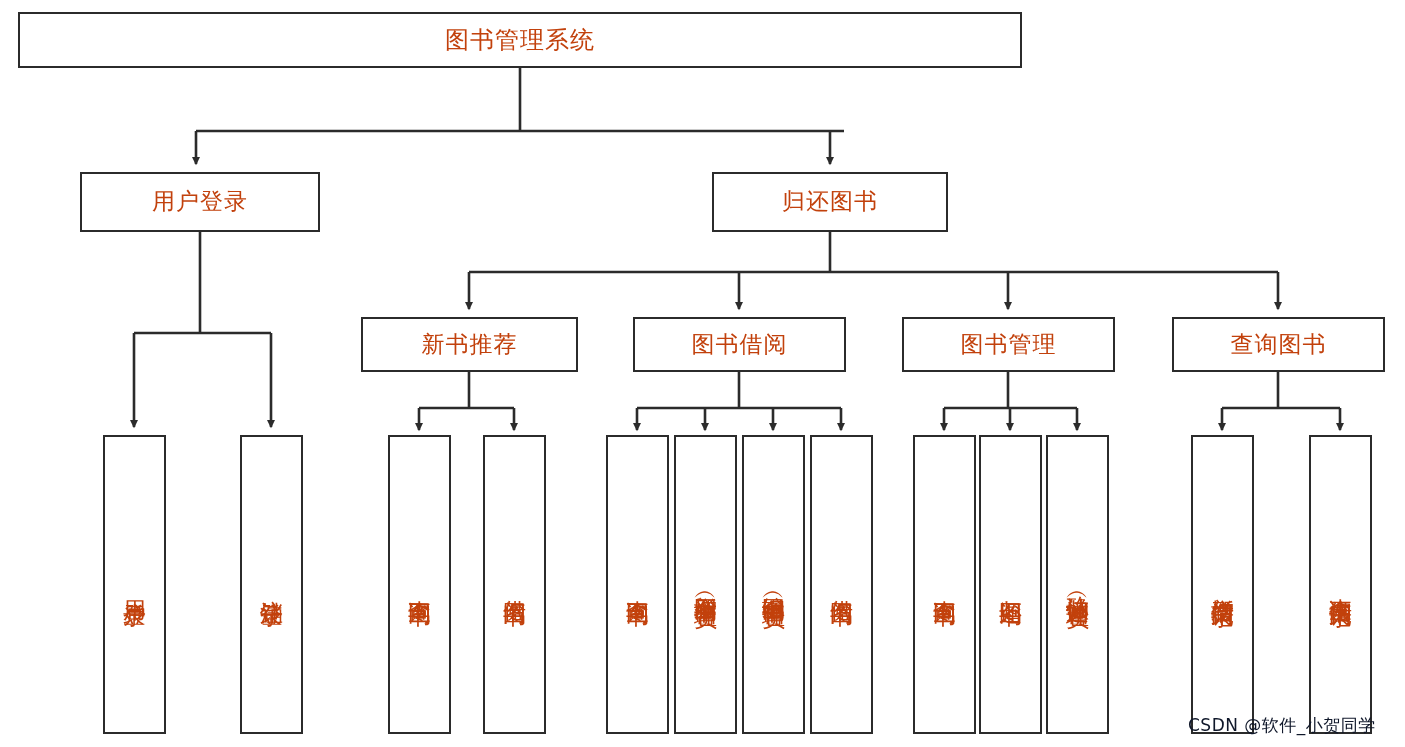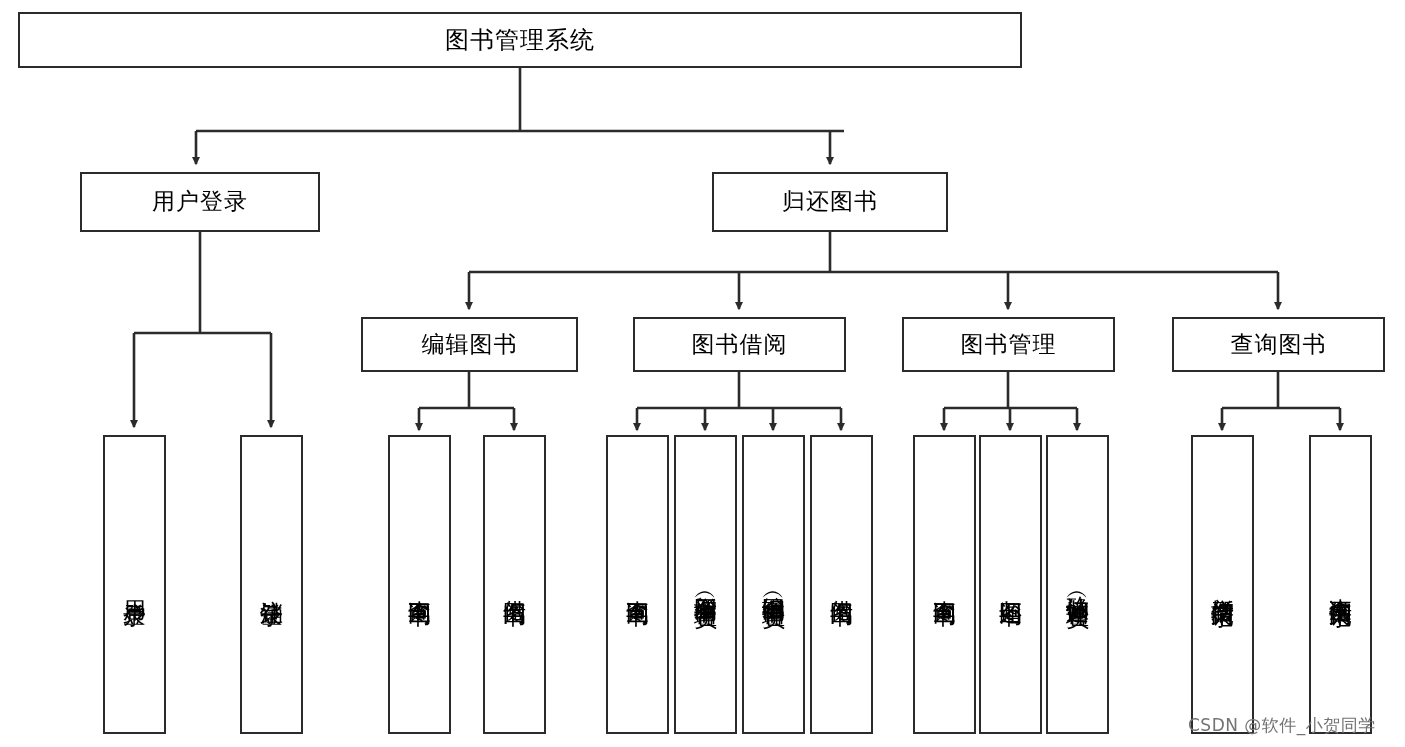--- a/index.html
+++ b/index.html
@@ -27,21 +27,21 @@
     pointer-events: none;
   }
   .node {
     position: absolute;
     box-sizing: border-box;
     border: 2px solid #2b2b2b;
     background: #ffffff;
     display: flex;
     align-items: center;
     justify-content: center;
-    color: #000000;
+    color: #c2410c;
   }
   .node.horizontal {
     font-size: 23px;
     letter-spacing: 1px;
     line-height: 1.1;
   }
   .node.vertical {
     writing-mode: vertical-rl;
     text-orientation: upright;
     font-size: 23px;
@@ -53,21 +53,21 @@
     white-space: nowrap;
   }
   .node.title {
     font-size: 24px;
   }
   .watermark {
     position: absolute;
     left: 1188px;
     top: 714px;
     font-size: 17px;
-    color: #737373;
+    color: #0f172a;
     white-space: nowrap;
     letter-spacing: 0.5px;
   }
 </style>
 </head>
 <body>
 
 <div id="diagram-root">
 
   <svg class="connector-layer" viewBox="0 0 1405 747" xmlns="http://www.w3.org/2000/svg">
@@ -131,21 +131,21 @@
       <path d="M1340,408 L1340,430" marker-end="url(#arrowhead)"></path>
     </g>
   </svg>
 
   <div class="node horizontal title" style="left:18px; top:12px; width:1004px; height:56px;">图书管理系统</div>
 
   <div class="node horizontal" style="left:80px; top:172px; width:240px; height:60px;">用户登录</div>
 
   <div class="node horizontal" style="left:712px; top:172px; width:236px; height:60px;">归还图书</div>
 
-  <div class="node horizontal" style="left:361px; top:317px; width:217px; height:55px;">编辑图书</div>
+  <div class="node horizontal" style="left:361px; top:317px; width:217px; height:55px;">新书推荐</div>
 
   <div class="node horizontal" style="left:633px; top:317px; width:213px; height:55px;font-family:Liberation Serif, serif;">图书借阅</div>
 
   <div class="node horizontal" style="left:902px; top:317px; width:213px; height:55px;">图书管理</div>
 
   <div class="node horizontal" style="left:1172px; top:317px; width:213px; height:55px;">查询图书</div>
 
   <div class="node vertical" style="left:103px; top:435px; width:63px; height:299px;">用户登录</div>
 
   <div class="node vertical" style="left:240px; top:435px; width:63px; height:299px;">注销登录</div>

